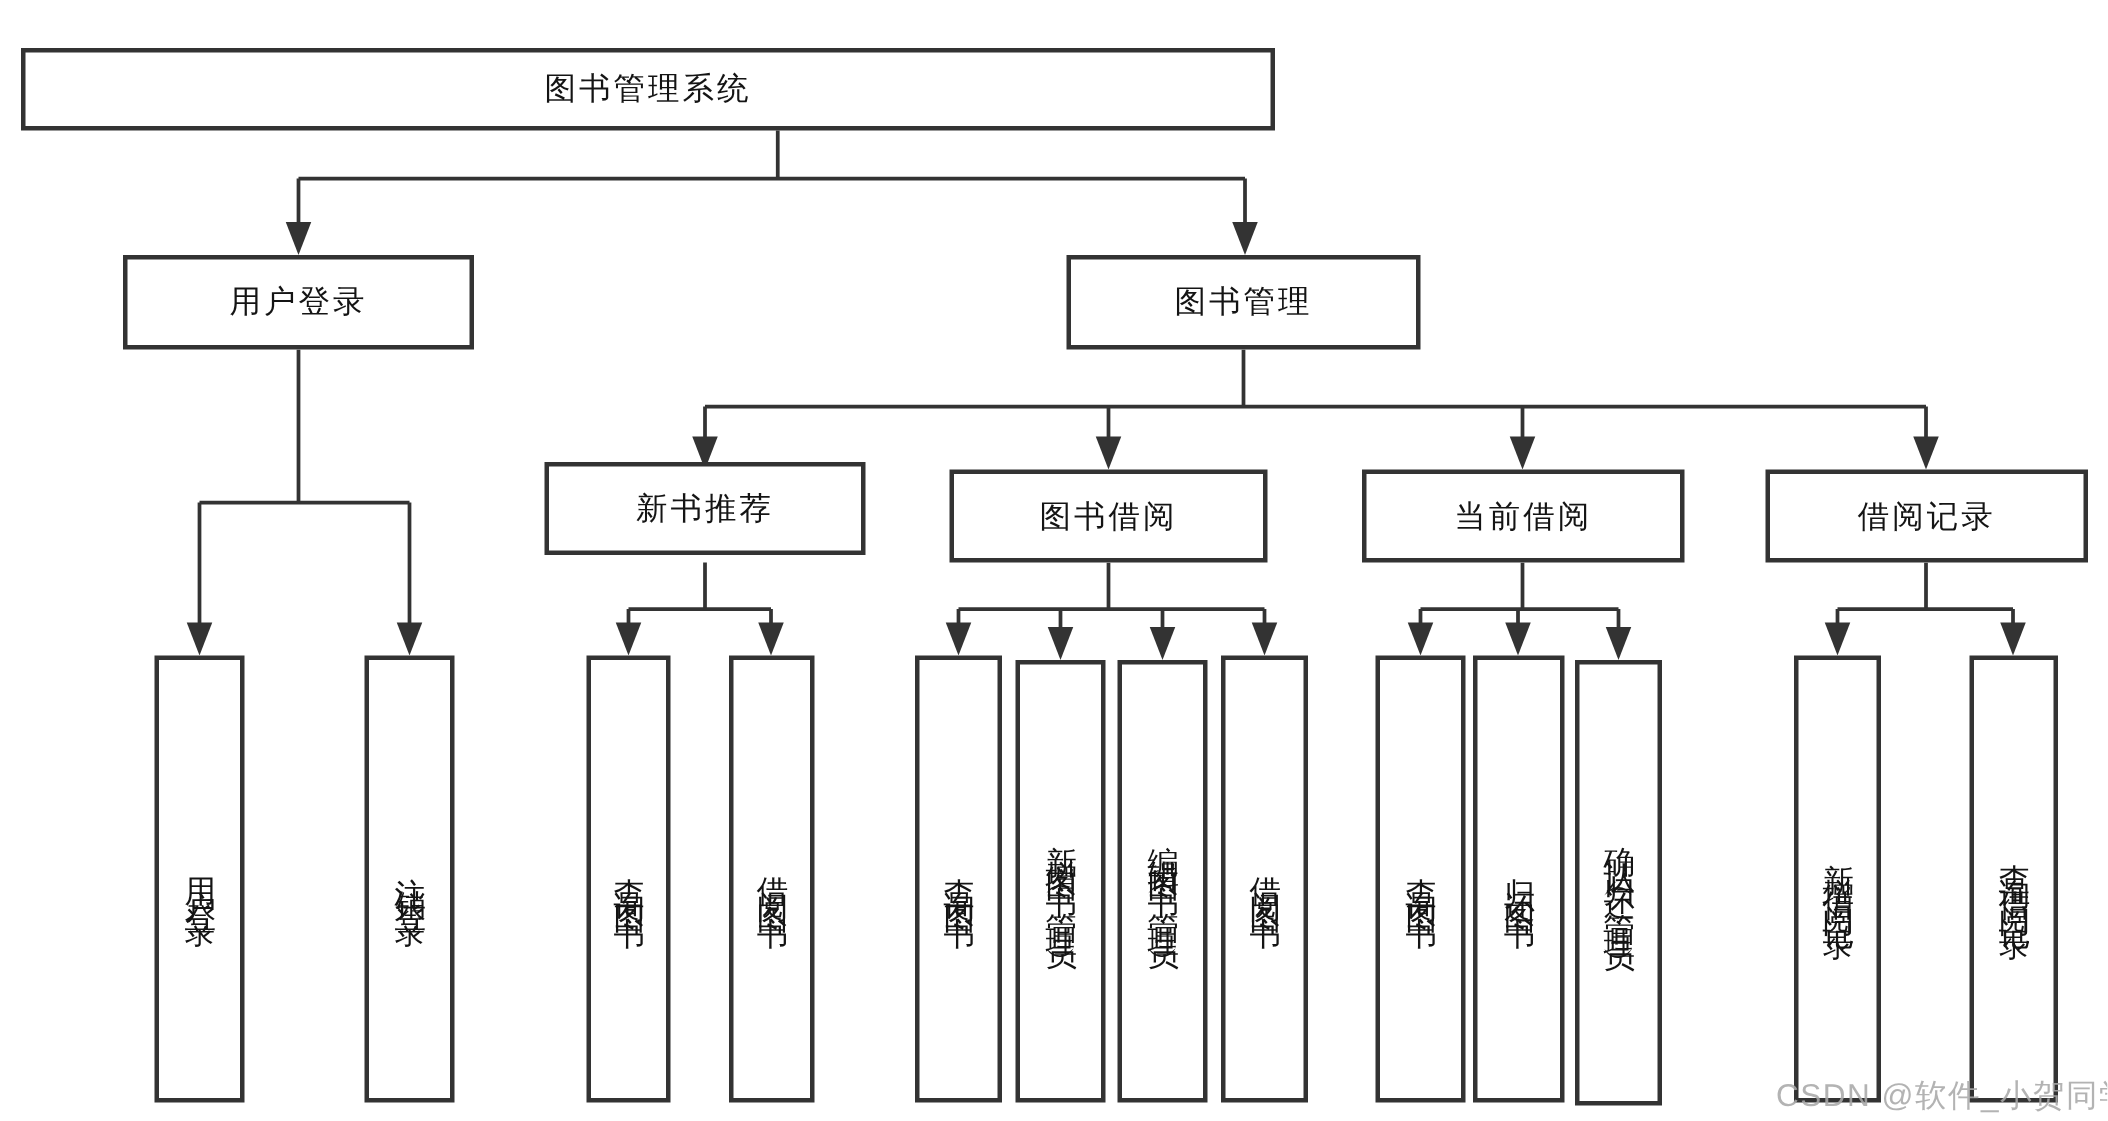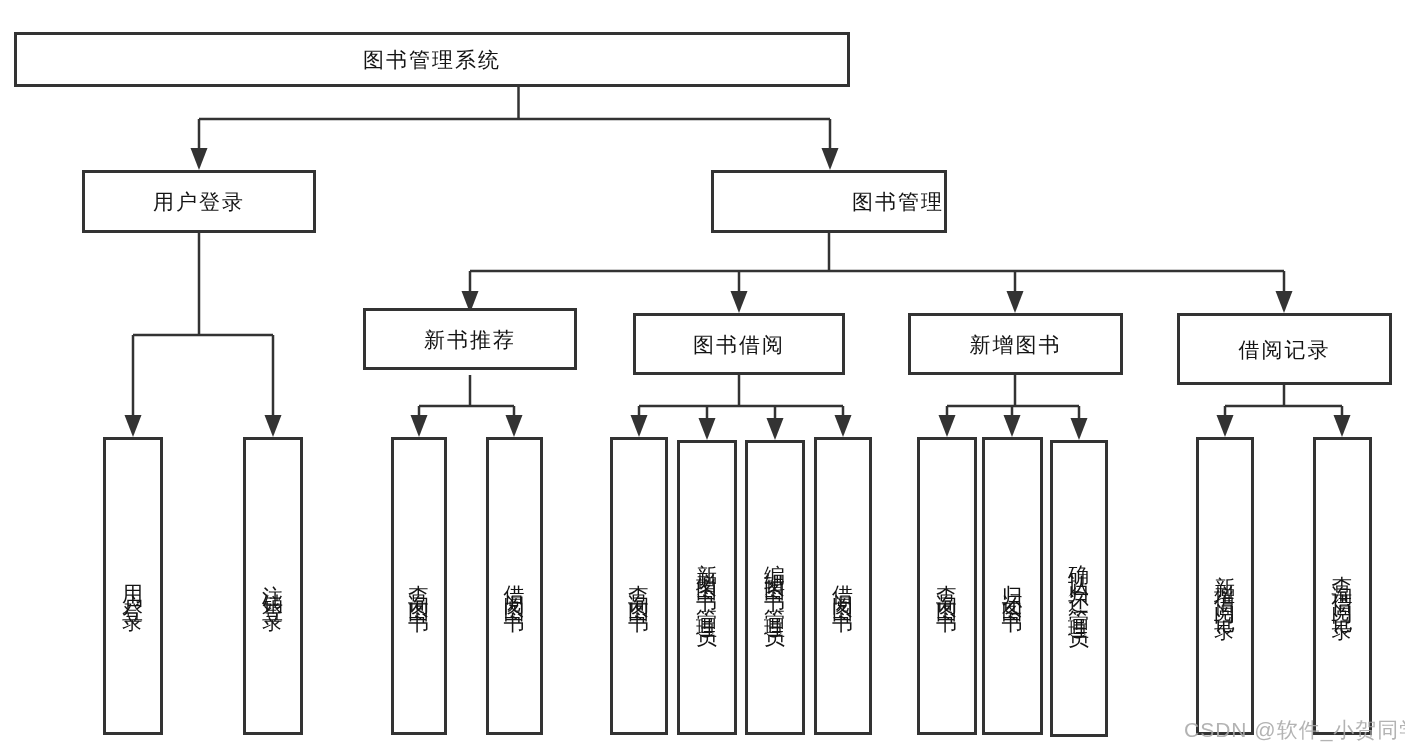--- a/index.html
+++ b/index.html
@@ -109,33 +109,33 @@
       <line x1="1342" y1="406" x2="1342" y2="419" stroke="#333333" stroke-width="2.5"></line>
       <polygon points="1333.5,415 1350.5,415 1342,437" fill="#333333"></polygon>
     </svg>
   <div id="nodes">
       <div class="node" style="left: 14px; top: 2px; width: 836px; height: 55px; margin-top: 30px;">
         <span class="lbl">图书管理系统</span>
       </div>
       <div class="node" style="left: 82px; top: 170px; width: 234px; height: 63px;">
         <span class="lbl">用户登录</span>
       </div>
-      <div class="node" style="left: 711px; top: 170px; width: 236px; height: 63px; justify-content: flex-end;">
+      <div class="node" style="left: 711px; top: 170px; width: 236px; height: 63px;">
         <span class="lbl">图书管理</span>
       </div>
       <div class="node" style="left: 363px; top: 308px; width: 214px; height: 62px;">
         <span class="lbl">新书推荐</span>
       </div>
       <div class="node" style="left: 633px; top: 313px; width: 212px; height: 62px; align-items: center;">
         <span class="lbl">图书借阅</span>
       </div>
       <div class="node" style="left: 908px; top: 313px; width: 215px; height: 62px;">
-        <span class="lbl">新增图书</span>
+        <span class="lbl">当前借阅</span>
       </div>
-      <div class="node" style="left: 1177px; top: 313px; width: 215px; height: 72px;">
+      <div class="node" style="left: 1177px; top: 313px; width: 215px; height: 62px;">
         <span class="lbl">借阅记录</span>
       </div>
       <div class="node vertical" style="left: 103px; top: 437px; width: 60px; height: 298px;">
         <span class="lbl">用户登录</span>
       </div>
       <div class="node vertical" style="left: 243px; top: 437px; width: 60px; height: 298px;">
         <span class="lbl">注销登录</span>
       </div>
       <div class="node vertical" style="left: 391px; top: 437px; width: 56px; height: 298px;">
         <span class="lbl">查询图书</span>

